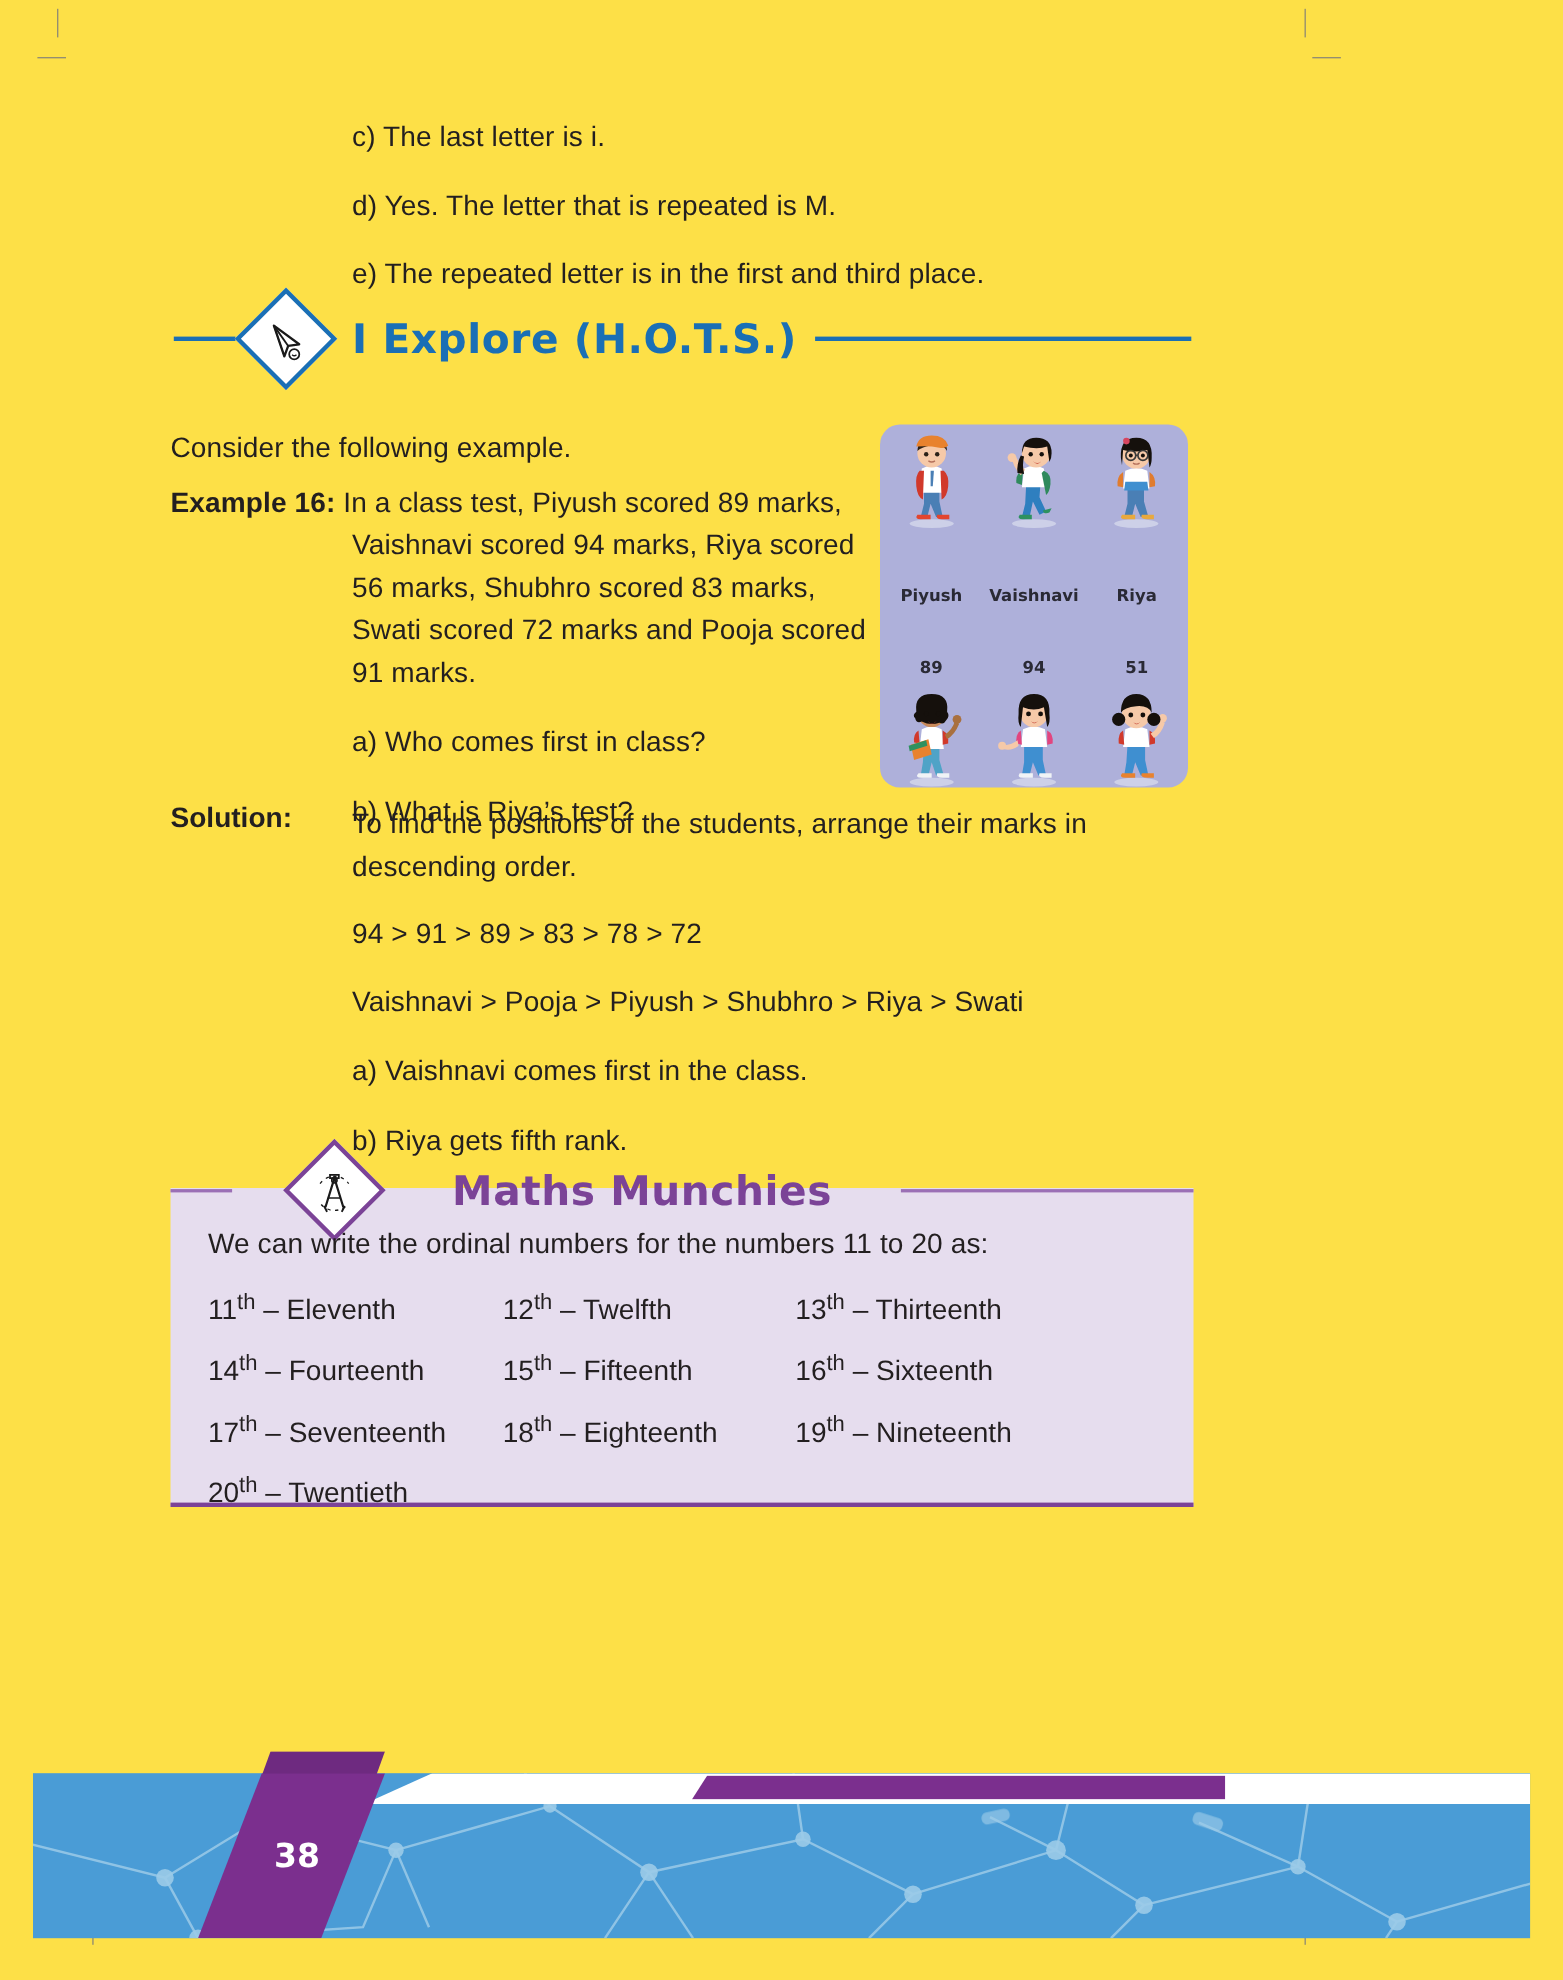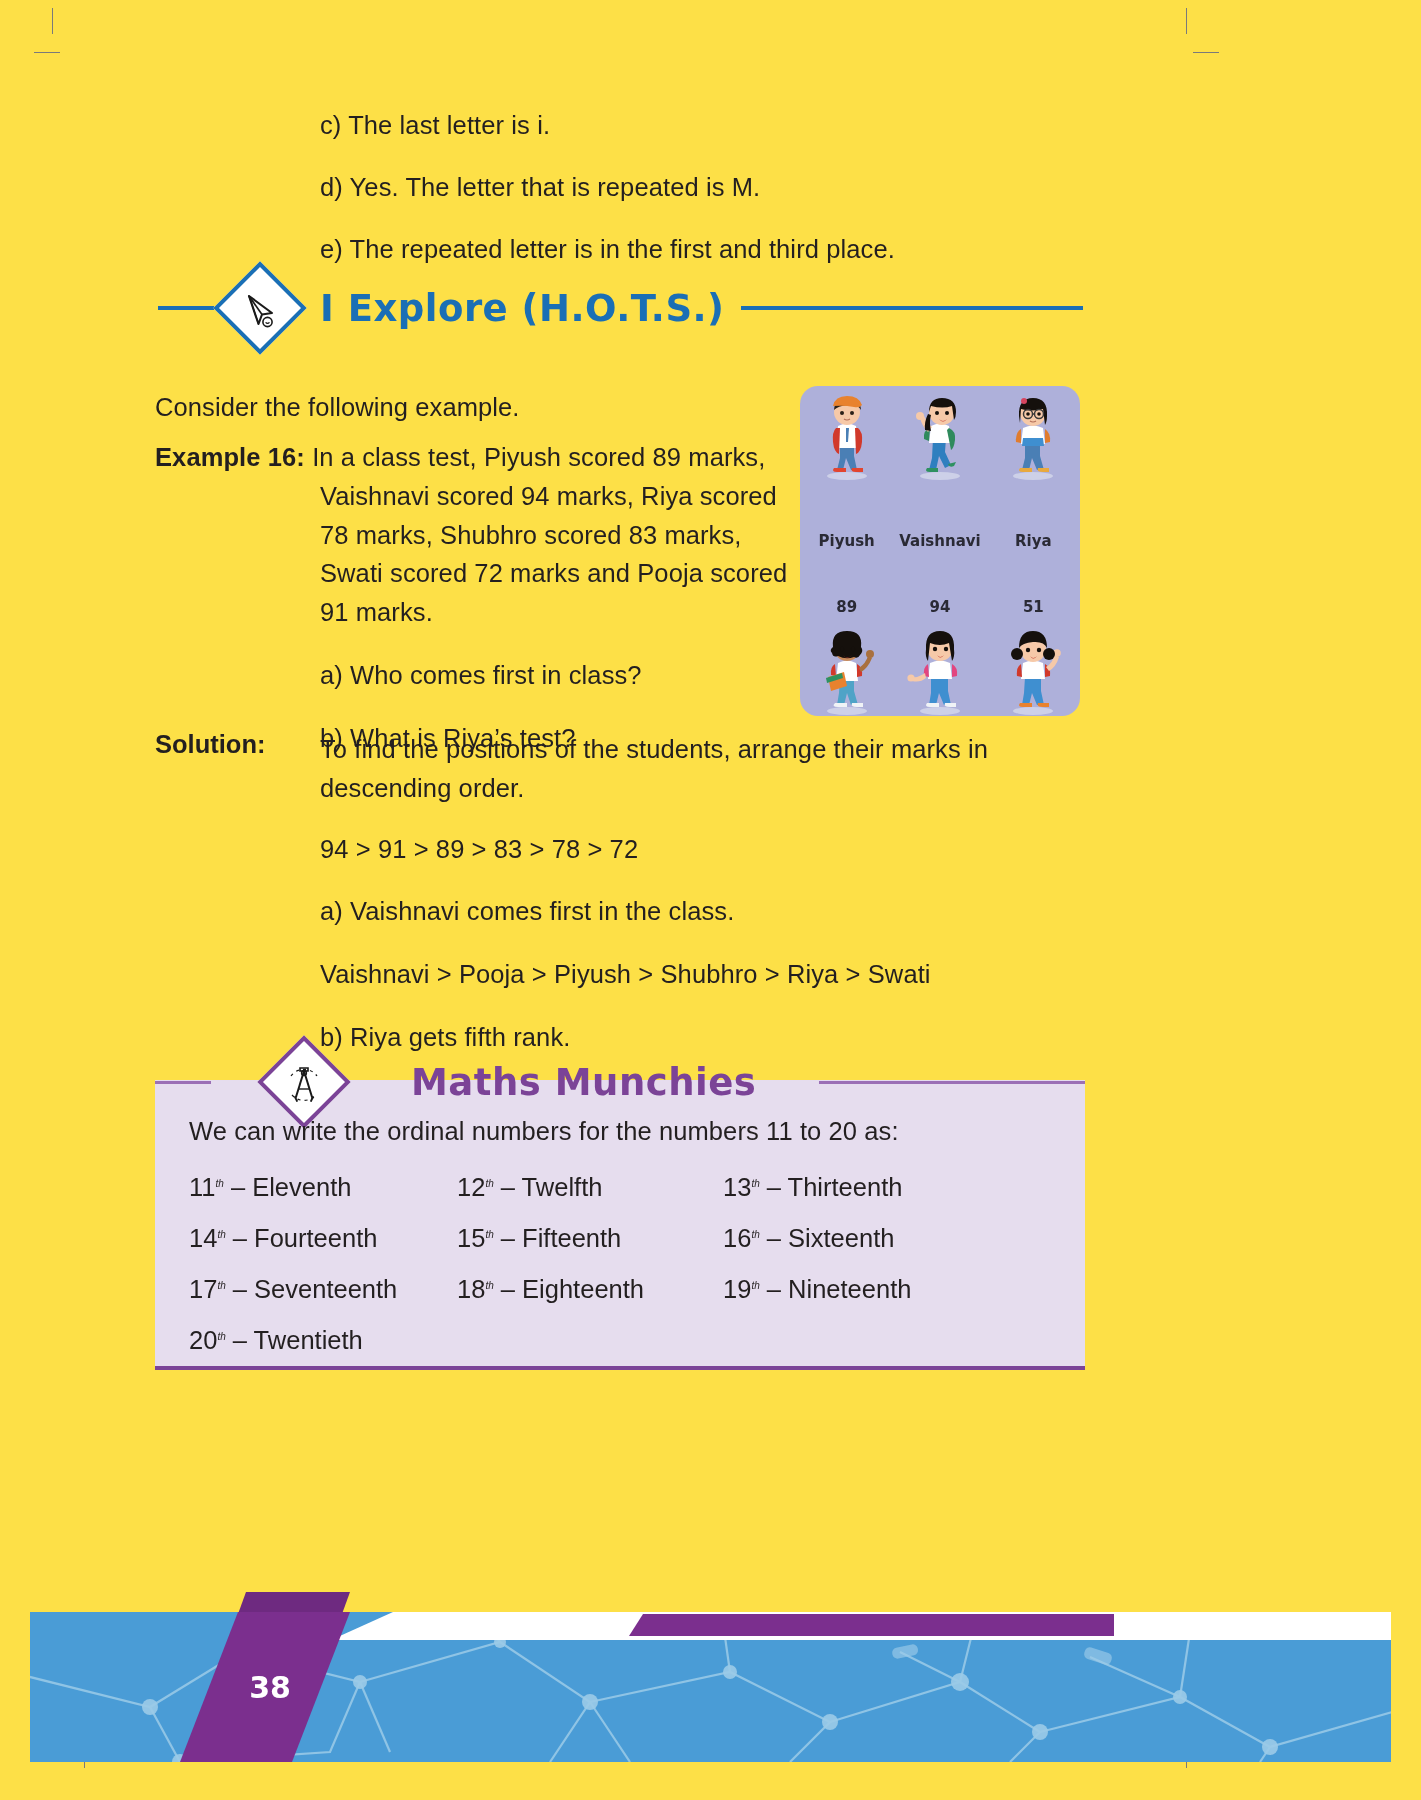--- a/index.html
+++ b/index.html
@@ -123,21 +123,21 @@
     border-bottom: 4px solid #7b4397;
   }
   #mm-inner { position: absolute; left: 189px; top: 1112px; width: 880px; }
   #mm-intro { margin-bottom: 22px; }
   .ord-grid {
     display: grid;
     grid-template-columns: 268px 266px auto;
     row-gap: 22px;
   }
   .ord-item { font-size: 25.5px; color: #231f20; white-space: nowrap; }
-  .ord-item sup { font-size: 10px; vertical-align: super; font-style: italic; }
+  .ord-item sup { font-size: 20px; vertical-align: super; }
 
   
   #footer { position: absolute; left: 0; bottom: 0; width: 1144px; height: 230px; }
   #footer-band {
     position: absolute; left: 30px; top: 42px;
     width: 1361px; height: 150px;
     background: #4a9cd6;
     overflow: hidden;
   }
   #footer-notch {
@@ -205,21 +205,21 @@
     </div>
     <div class="head-title blue">I Explore (H.O.T.S.)</div>
     <div class="rule-right" style="background:#1a6fb5;"></div>
   </div>
 
   <div id="consider" class="body-text">Consider the following example.</div>
 
   <div id="example">
     <div class="body-text hang">
       <span class="lead">Example 16:</span>
-      <span>In a class test, Piyush scored 89 marks, Vaishnavi scored 94 marks, Riya scored 78 marks, Shubhro scored 83 marks, Swati scored 72 marks and Pooja scored 91 marks.</span>
+      <span>In a class test, Piyush scored 89 marks, Vaishnavi scored 94 marks, Riya scored 56 marks, Shubhro scored 83 marks, Swati scored 72 marks and Pooja scored 91 marks.</span>
     </div>
     <div class="body-text qa">a) Who comes first in class?</div>
     <div class="body-text qa">b) What is Riya’s test?</div>
   </div>
 
   <div id="illus">
     <div class="kid-grid">
 
       <div class="kid-cell">
         <svg class="kid-art" viewBox="0 0 74 96">
@@ -356,22 +356,22 @@
       </div>
 
     </div>
   </div>
 
   <div id="solution">
     <div class="sol-label">Solution:</div>
     <div class="sol-body">
       <p class="body-text">To find the positions of the students, arrange their marks in descending order.</p>
       <p class="body-text">94 &gt; 91 &gt; 89 &gt; 83 &gt; 78 &gt; 72</p>
+      <p class="body-text">Vaishnavi &gt; Pooja &gt; Piyush &gt; Shubhro &gt; Riya &gt; Swati</p>
       <p class="body-text">a) Vaishnavi comes first in the class.</p>
-      <p class="body-text">Vaishnavi &gt; Pooja &gt; Piyush &gt; Shubhro &gt; Riya &gt; Swati</p>
       <p class="body-text">b) Riya gets fifth rank.</p>
     </div>
   </div>
 
   <div id="mm-box"></div>
 
   <div class="sect-head" id="mm-head">
     <div class="rule-left" style="background:#9b6fb5; height:3px;"></div>
     <div class="diamond-wrap">
       <div class="diamond purple"></div>

